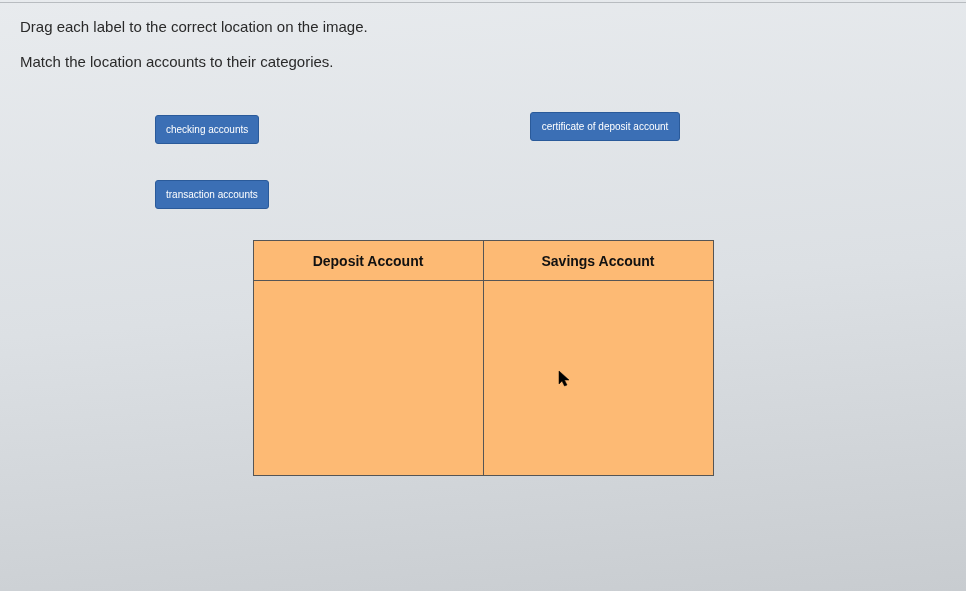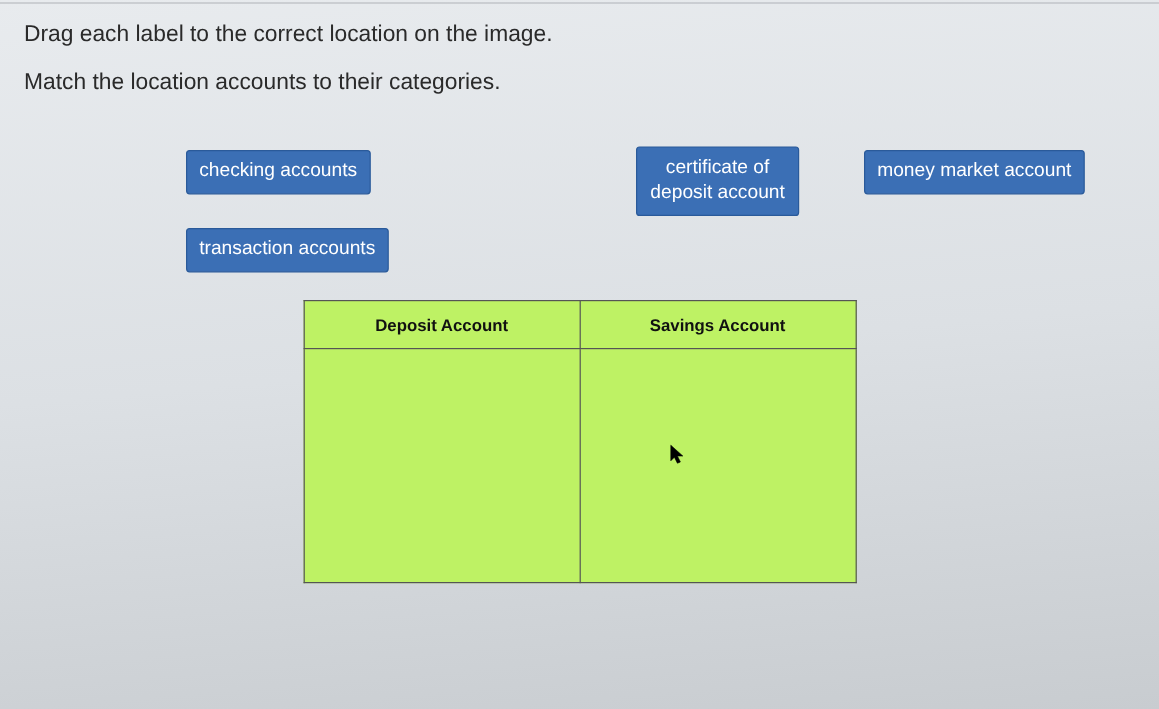--- a/index.html
+++ b/index.html
@@ -10,56 +10,56 @@
     body {
       font-family: Arial, Helvetica, sans-serif;
       background: linear-gradient(175deg, #e8ebee 0%, #dce0e4 50%, #c8ccd0 100%);
       width: 966px;
       height: 591px;
       position: relative;
       overflow: hidden;
       padding: 18px 20px;
     }
     .instruction-line {
-      font-size: 19px;
+      font-size: 15px;
       color: #2a2a2a;
       margin-bottom: 18px;
       font-weight: 400;
     }
     .labels-area {
       position: relative;
       height: 140px;
       margin-top: 30px;
     }
     .drag-label {
       position: absolute;
       background: #3b6fb5;
       color: #ffffff;
       padding: 7px 10px;
-      font-size: 16px;
+      font-size: 10px;
       border-radius: 3px;
       border: 1px solid #2a5a9a;
       text-align: center;
       cursor: grab;
       user-select: none;
       white-space: nowrap;
       line-height: 1.3;
     }
     .drag-label.multiline {
       white-space: normal;
-      width: 136px;
+      width: 150px;
     }
     .table-wrap {
       display: flex;
       justify-content: center;
       margin-top: 0px;
     }
     table.drop-table {
       border-collapse: collapse;
-      background: #bef264;
+      background: #fdba74;
     }
     table.drop-table th {
       border: 1px solid #555;
       padding: 10px 20px;
       font-size: 14px;
       font-weight: bold;
       color: #111;
       text-align: center;
       width: 230px;
       height: 40px;
@@ -89,21 +89,20 @@
 <body>
 
 <div class="top-border"></div>
 
 <div class="instruction-line">Drag each label to the correct location on the image.</div>
 <div class="instruction-line">Match the location accounts to their categories.</div>
 
 <div class="labels-area">
   <div class="drag-label" style="left:135px; top:15px;">checking accounts</div>
   <div class="drag-label multiline" style="left:510px; top:12px;">certificate of deposit account</div>
-  <div class="drag-label" style="left:700px; top:15px;">money market account</div>
   <div class="drag-label" style="left:135px; top:80px;">transaction accounts</div>
 </div>
 
 <div class="table-wrap">
   <table class="drop-table">
     <thead>
       <tr>
         <th>Deposit Account</th>
         <th>Savings Account</th>
       </tr>

